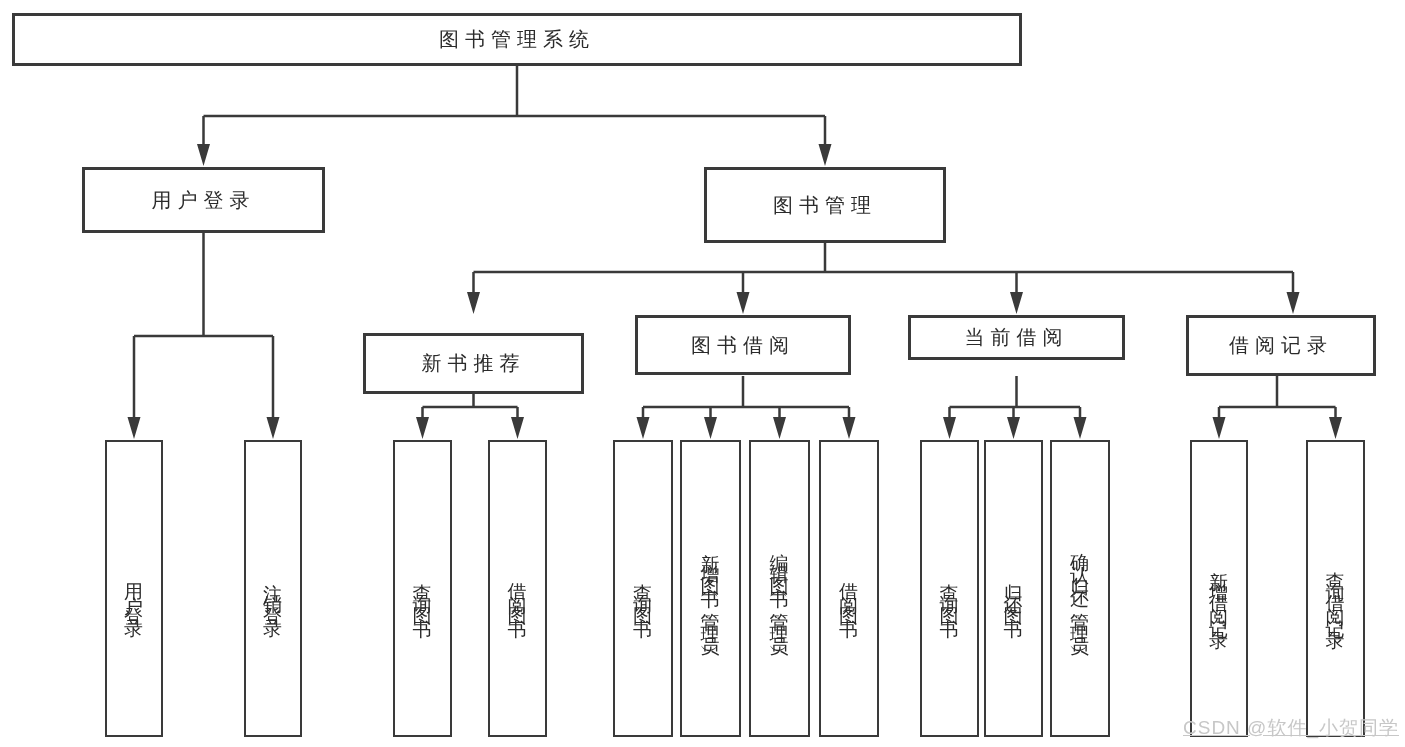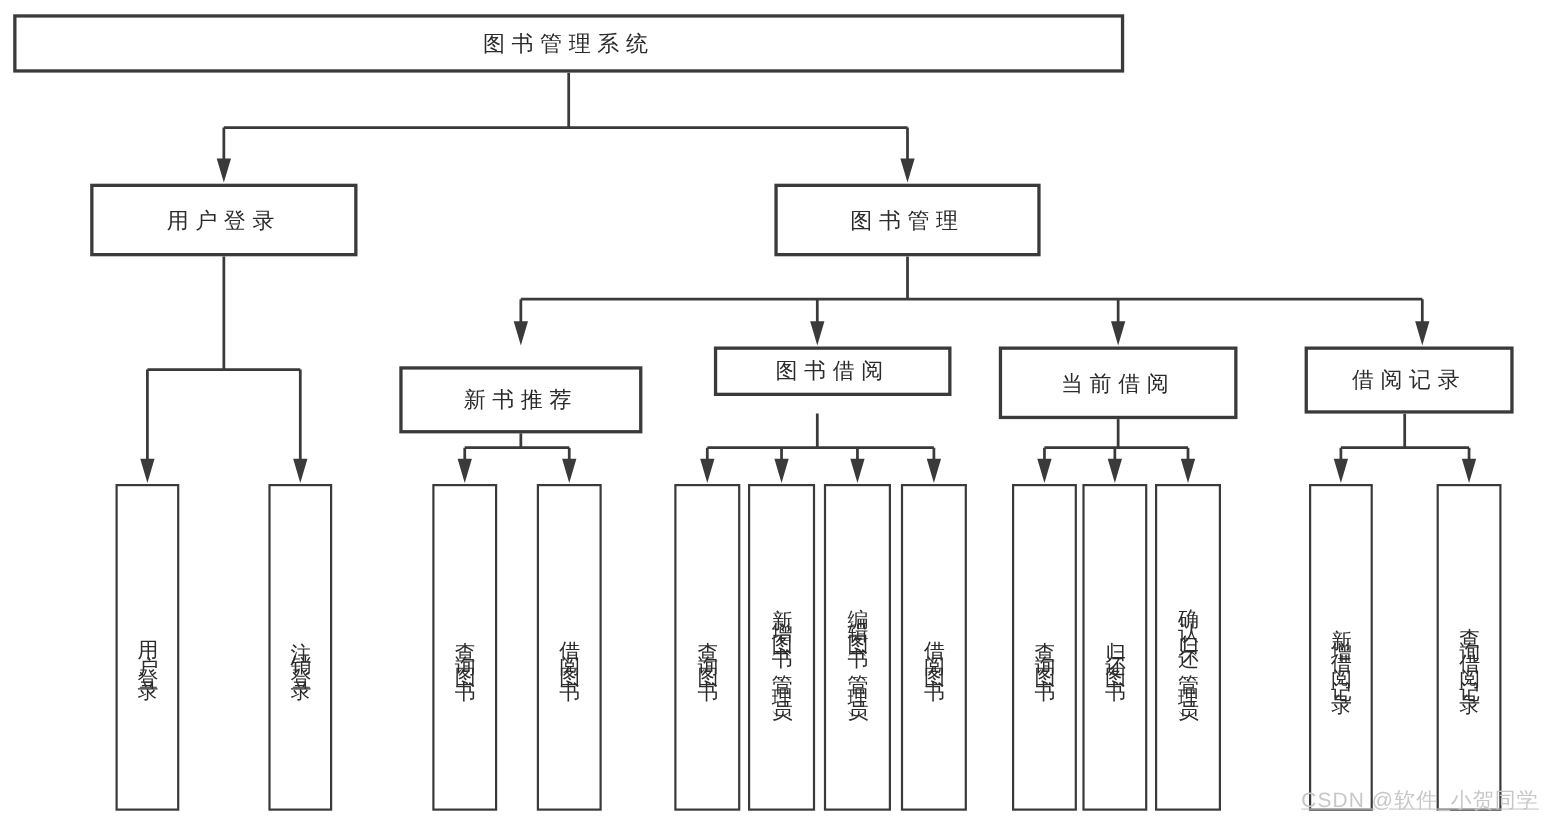--- a/index.html
+++ b/index.html
@@ -76,31 +76,31 @@
              M1335.5,439 l-6.5,-22 h13 Z"></path>
   </svg>
 
   <div class="node root" style="left:12px;top:13px;width:1010px;height:53px;">
     <span>图书管理系统</span>
   </div>
 
   <div class="node" style="left:82px;top:167px;width:243px;height:66px;">
     <span>用户登录</span>
   </div>
-  <div class="node" style="left:704px;top:167px;width:242px;height:66px;">
+  <div class="node" style="left:704px;top:167px;width:242px;height:76px;">
     <span>图书管理</span>
   </div>
 
   <div class="node" style="left:363px;top:333px;width:221px;height:61px;">
     <span>新书推荐</span>
   </div>
-  <div class="node" style="left:649px;top:315px;width:216px;height:45px;">
+  <div class="node" style="left:635px;top:315px;width:216px;height:60px;">
     <span>图书借阅</span>
   </div>
-  <div class="node" style="left:908px;top:315px;width:217px;height:66px;">
+  <div class="node" style="left:908px;top:315px;width:217px;height:45px;">
     <span>当前借阅</span>
   </div>
   <div class="node" style="left:1186px;top:315px;width:190px;height:61px;">
     <span>借阅记录</span>
   </div>
 
   <div class="node leaf" style="left:105px;top:440px;width:58px;height:297px;">
     <span class="vlabel">用户登录</span>
   </div>
   <div class="node leaf" style="left:244px;top:440px;width:58px;height:297px;">

